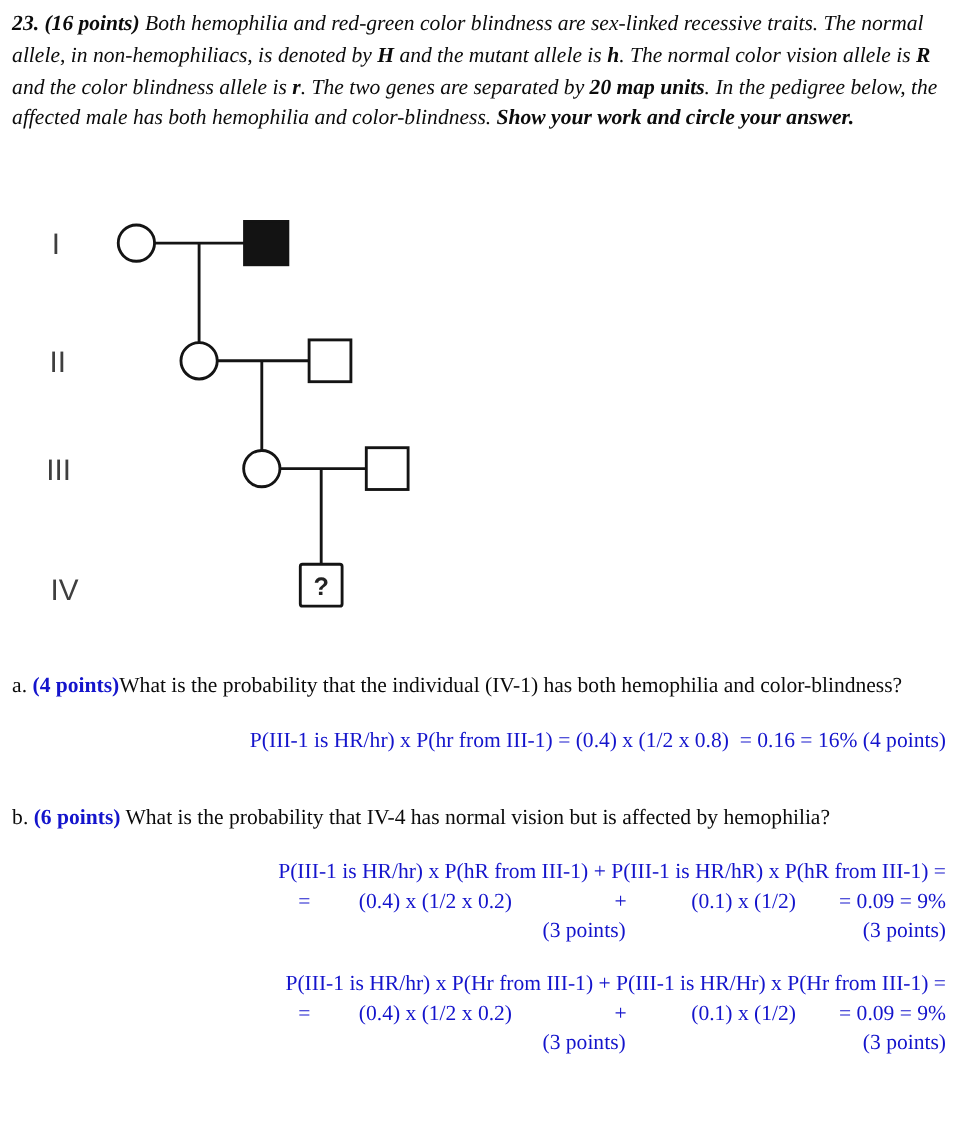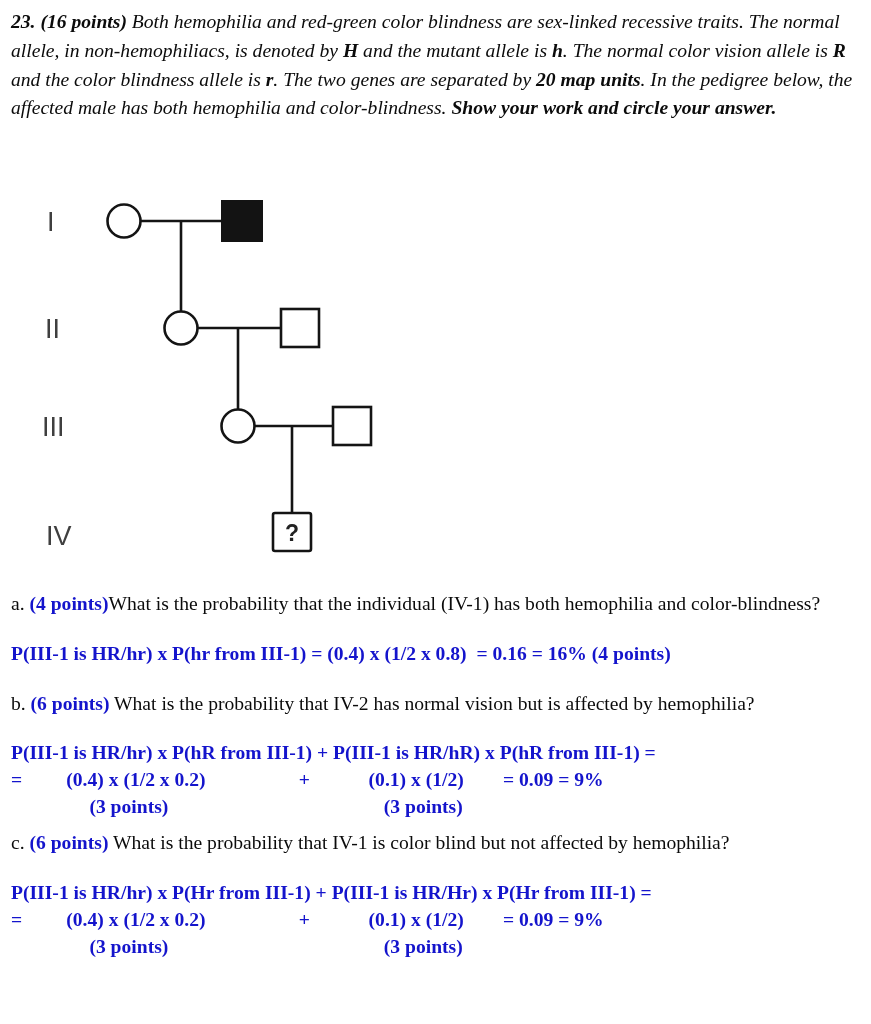--- a/index.html
+++ b/index.html
@@ -27,29 +27,30 @@
   .qmark {
     font-family: "Liberation Sans", sans-serif;
     font-size: 23px;
     font-weight: 600;
     fill: #222222;
   }
   .ped-line { stroke: #141414; stroke-width: 2.6; fill: none; }
   .ped-shape { stroke: #141414; stroke-width: 2.6; fill: #ffffff; }
   .ped-filled { fill: #131313; stroke: #131313; stroke-width: 2; }
 
-  .question { margin: 23px 0 0 0; line-height: 1.45; }
+  .question { margin: 43px 0 0 0; line-height: 1.45; }
   .question.tight { margin-top: 9px; }
   .points { color: var(--answer-blue, #1414cc); font-weight: bold; }
 
   .answer {
     margin: 21px 0 0 0;
     color: var(--answer-blue, #1414cc);
-    font-weight: bold;
+    font-weight: normal;
     line-height: 1.38;
+    text-align: right;
   }
   .answer div { white-space: pre-wrap; }
 </style>
 </head>
 <body>
 
 <div class="page">
 
   <p class="intro"><span class="b">23. (16 points)</span><span> Both hemophilia and red-green color blindness are sex-linked recessive traits. The normal allele, in non-hemophiliacs, is denoted by </span><span class="b">H</span><span> and the mutant allele is </span><span class="b">h</span><span>. The normal color vision allele is </span><span class="b">R</span><span> and the color blindness allele is </span><span class="b">r</span><span>. The two genes are separated by </span><span class="b">20 map units</span><span>. In the pedigree below, the affected male has both hemophilia and color-blindness. </span><span class="b">Show your work and circle your answer.</span></p>
 
@@ -79,29 +80,28 @@
       <text class="qmark" x="271" y="356" text-anchor="middle">?</text>
     </svg>
   </div>
 
   <p class="question"><span>a. </span><span class="points">(4 points)</span><span>What is the probability that the individual (IV-1) has both hemophilia and color-blindness?</span></p>
 
   <div class="answer">
     <div>P(III-1 is HR/hr) x P(hr from III-1) = (0.4) x (1/2 x 0.8)  = 0.16 = 16% (4 points)</div>
   </div>
 
-  <p class="question"><span>b. </span><span class="points">(6 points)</span><span> What is the probability that IV-2 has normal vision but is affected by hemophilia?</span></p>
+  <p class="question"><span>b. </span><span class="points">(6 points)</span><span> What is the probability that IV-4 has normal vision but is affected by hemophilia?</span></p>
 
   <div class="answer">
     <div>P(III-1 is HR/hr) x P(hR from III-1) + P(III-1 is HR/hR) x P(hR from III-1) =</div>
     <div>=         (0.4) x (1/2 x 0.2)                   +            (0.1) x (1/2)        = 0.09 = 9%</div>
     <div>                (3 points)                                            (3 points)</div>
   </div>
 
-  <p class="question tight"><span>c. </span><span class="points">(6 points)</span><span> What is the probability that IV-1 is color blind but not affected by hemophilia?</span></p>
 
   <div class="answer">
     <div>P(III-1 is HR/hr) x P(Hr from III-1) + P(III-1 is HR/Hr) x P(Hr from III-1) =</div>
     <div>=         (0.4) x (1/2 x 0.2)                   +            (0.1) x (1/2)        = 0.09 = 9%</div>
     <div>                (3 points)                                            (3 points)</div>
   </div>
 
 </div>
 
 </body></html>

